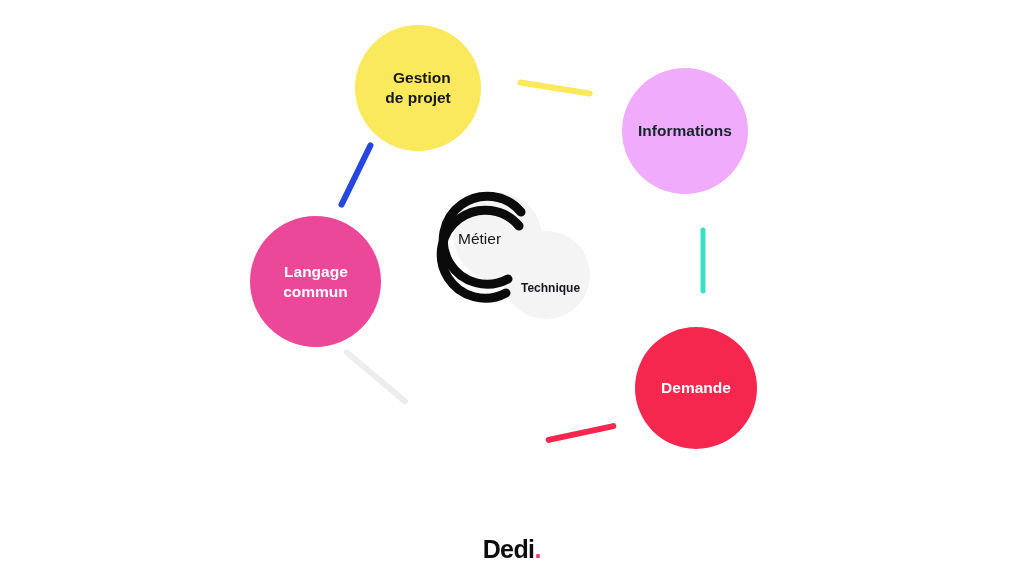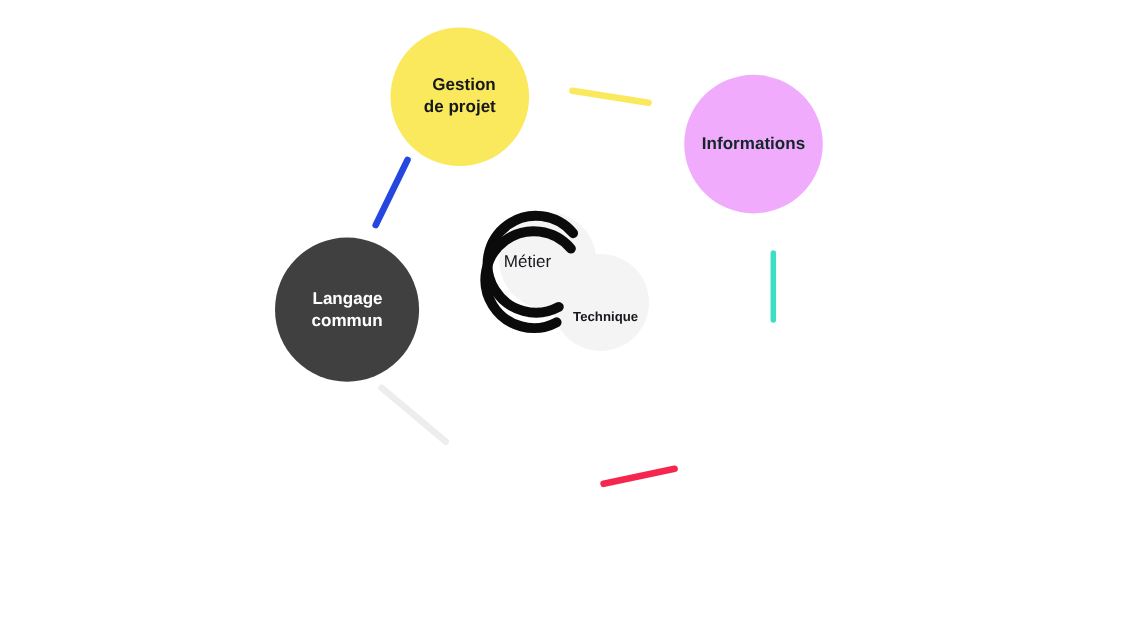--- a/index.html
+++ b/index.html
@@ -53,21 +53,21 @@
     left: 622px; top: 68px;
     width: 126px; height: 126px;
     background: #f0abfc;
     color: #15262b;
     font-size: 15.5px;
     font-weight: 600;
   }
   #node-langage {
     left: 250px; top: 216px;
     width: 131px; height: 131px;
-    background: #404040;
+    background: #ec4899;
     color: #ffffff;
     font-size: 15.5px;
     font-weight: 600;
   }
   #node-demande {
     left: 635px; top: 327px;
     width: 122px; height: 122px;
     background: #F5274F;
     color: #ffffff;
     font-size: 15.5px;
@@ -203,16 +203,22 @@
 
   <div class="node" id="node-informations">
     <span class="node-label">Informations</span>
   </div>
 
   <div class="node" id="node-langage">
     <span class="node-label">Langage
 commun</span>
   </div>
 
-
-
+  <div class="node" id="node-demande">
+    <span class="node-label">Demande</span>
+  </div>
+
+
+  <div id="brand-logo">
+    <span class="brand-word">Dedi</span><span class="brand-dot">.</span>
+  </div>
 
 </div>
 
 </body></html>

